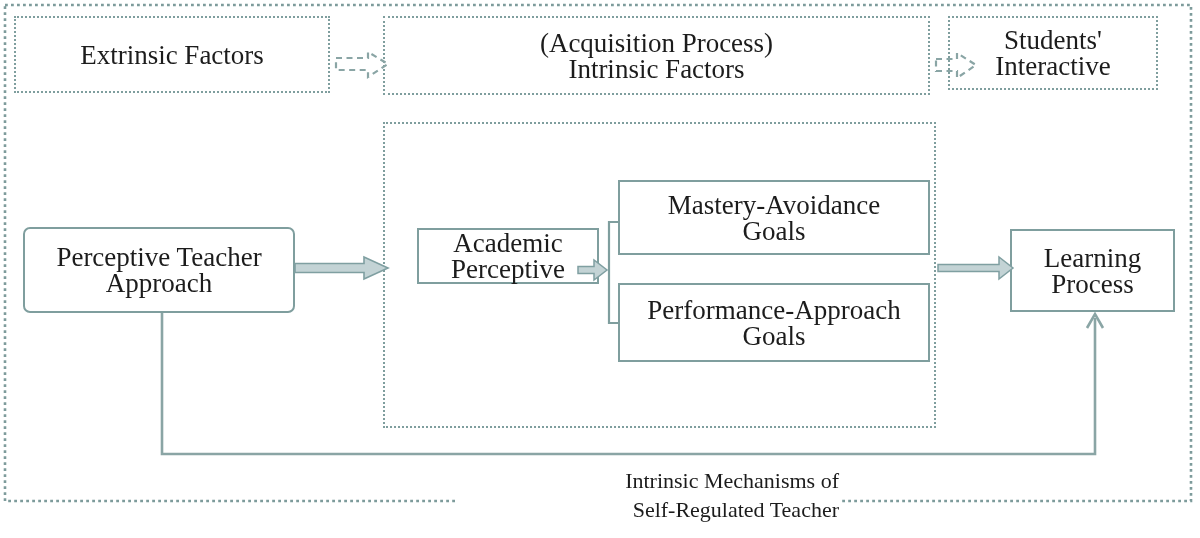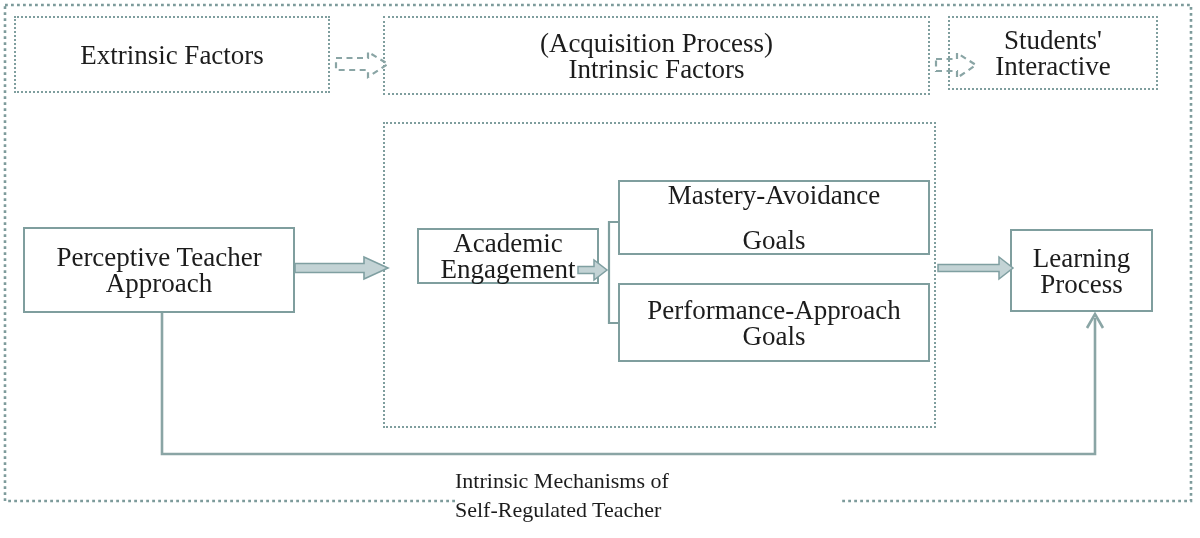--- a/index.html
+++ b/index.html
@@ -13,32 +13,32 @@
     font-size:27px;line-height:26px;z-index:2;box-sizing:border-box;
   }
   .dotted{border:2px dotted #7f9e9e;}
   .solid{border:2px solid #7f9e9e;}
   .dotted-container{
     position:absolute;border:2px dotted #7f9e9e;background:transparent;z-index:1;box-sizing:border-box;
   }
   #connector-layer{position:absolute;left:0;top:0;z-index:3;pointer-events:none;}
   #caption{
     position:absolute;left:455px;top:462px;width:384px;z-index:4;background:#ffffff;
-    text-align:left;font-size:22px;line-height:29px;padding-top:4px;height:70px;
+    text-align:right;font-size:22px;line-height:29px;padding-top:4px;height:70px;
   }
   
   #box-extrinsic   {left:14px;  top:16px;  width:316px; height:77px;}
   #box-intrinsic   {left:383px; top:16px;  width:547px; height:79px;}
   #box-students    {left:948px; top:16px;  width:210px; height:74px;}
   #inner-container {left:383px; top:122px; width:553px; height:306px;}
-  #box-perceptive  {left:23px;  top:227px; width:272px; height:86px;}
+  #box-perceptive  {left:23px;  top:227px; width:272px; height:86px;border-radius:7px;}
   #box-academic    {left:395px; top:228px; width:182px; height:56px;margin-left:22px;}
-  #box-mastery     {left:618px; top:180px; width:312px; height:75px;justify-content:space-between;}
+  #box-mastery     {left:618px; top:180px; width:312px; height:75px;}
   #box-performance {left:618px; top:283px; width:312px; height:79px;text-align:right;}
-  #box-learning    {left:1010px;top:229px; width:143px; height:83px;}
+  #box-learning    {left:1010px;top:229px; width:165px; height:83px;}
 </style>
 </head>
 <body>
 
 <div id="stage">
 
   <svg id="connector-layer" width="1200" height="538" viewBox="0 0 1200 538">
 
     <rect x="5" y="5" width="1186" height="496" fill="none" stroke="#7d9b9b" stroke-width="2.6" stroke-dasharray="2.8 3.2"></rect>
 
@@ -74,21 +74,21 @@
 
   <div class="dotted-container" id="inner-container"></div>
 
   <div class="box solid" id="box-perceptive">
     <span>Perceptive Teacher</span>
     <span>Approach</span>
   </div>
 
   <div class="box solid" id="box-academic">
     <span>Academic</span>
-    <span>Engagement</span>
+    <span>Perceptive</span>
   </div>
 
   <div class="box solid" id="box-mastery">
     <span>Mastery-Avoidance</span>
     <span>Goals</span>
   </div>
 
   <div class="box solid" id="box-performance">
     <span>Performance-Approach</span>
     <span>Goals</span>

